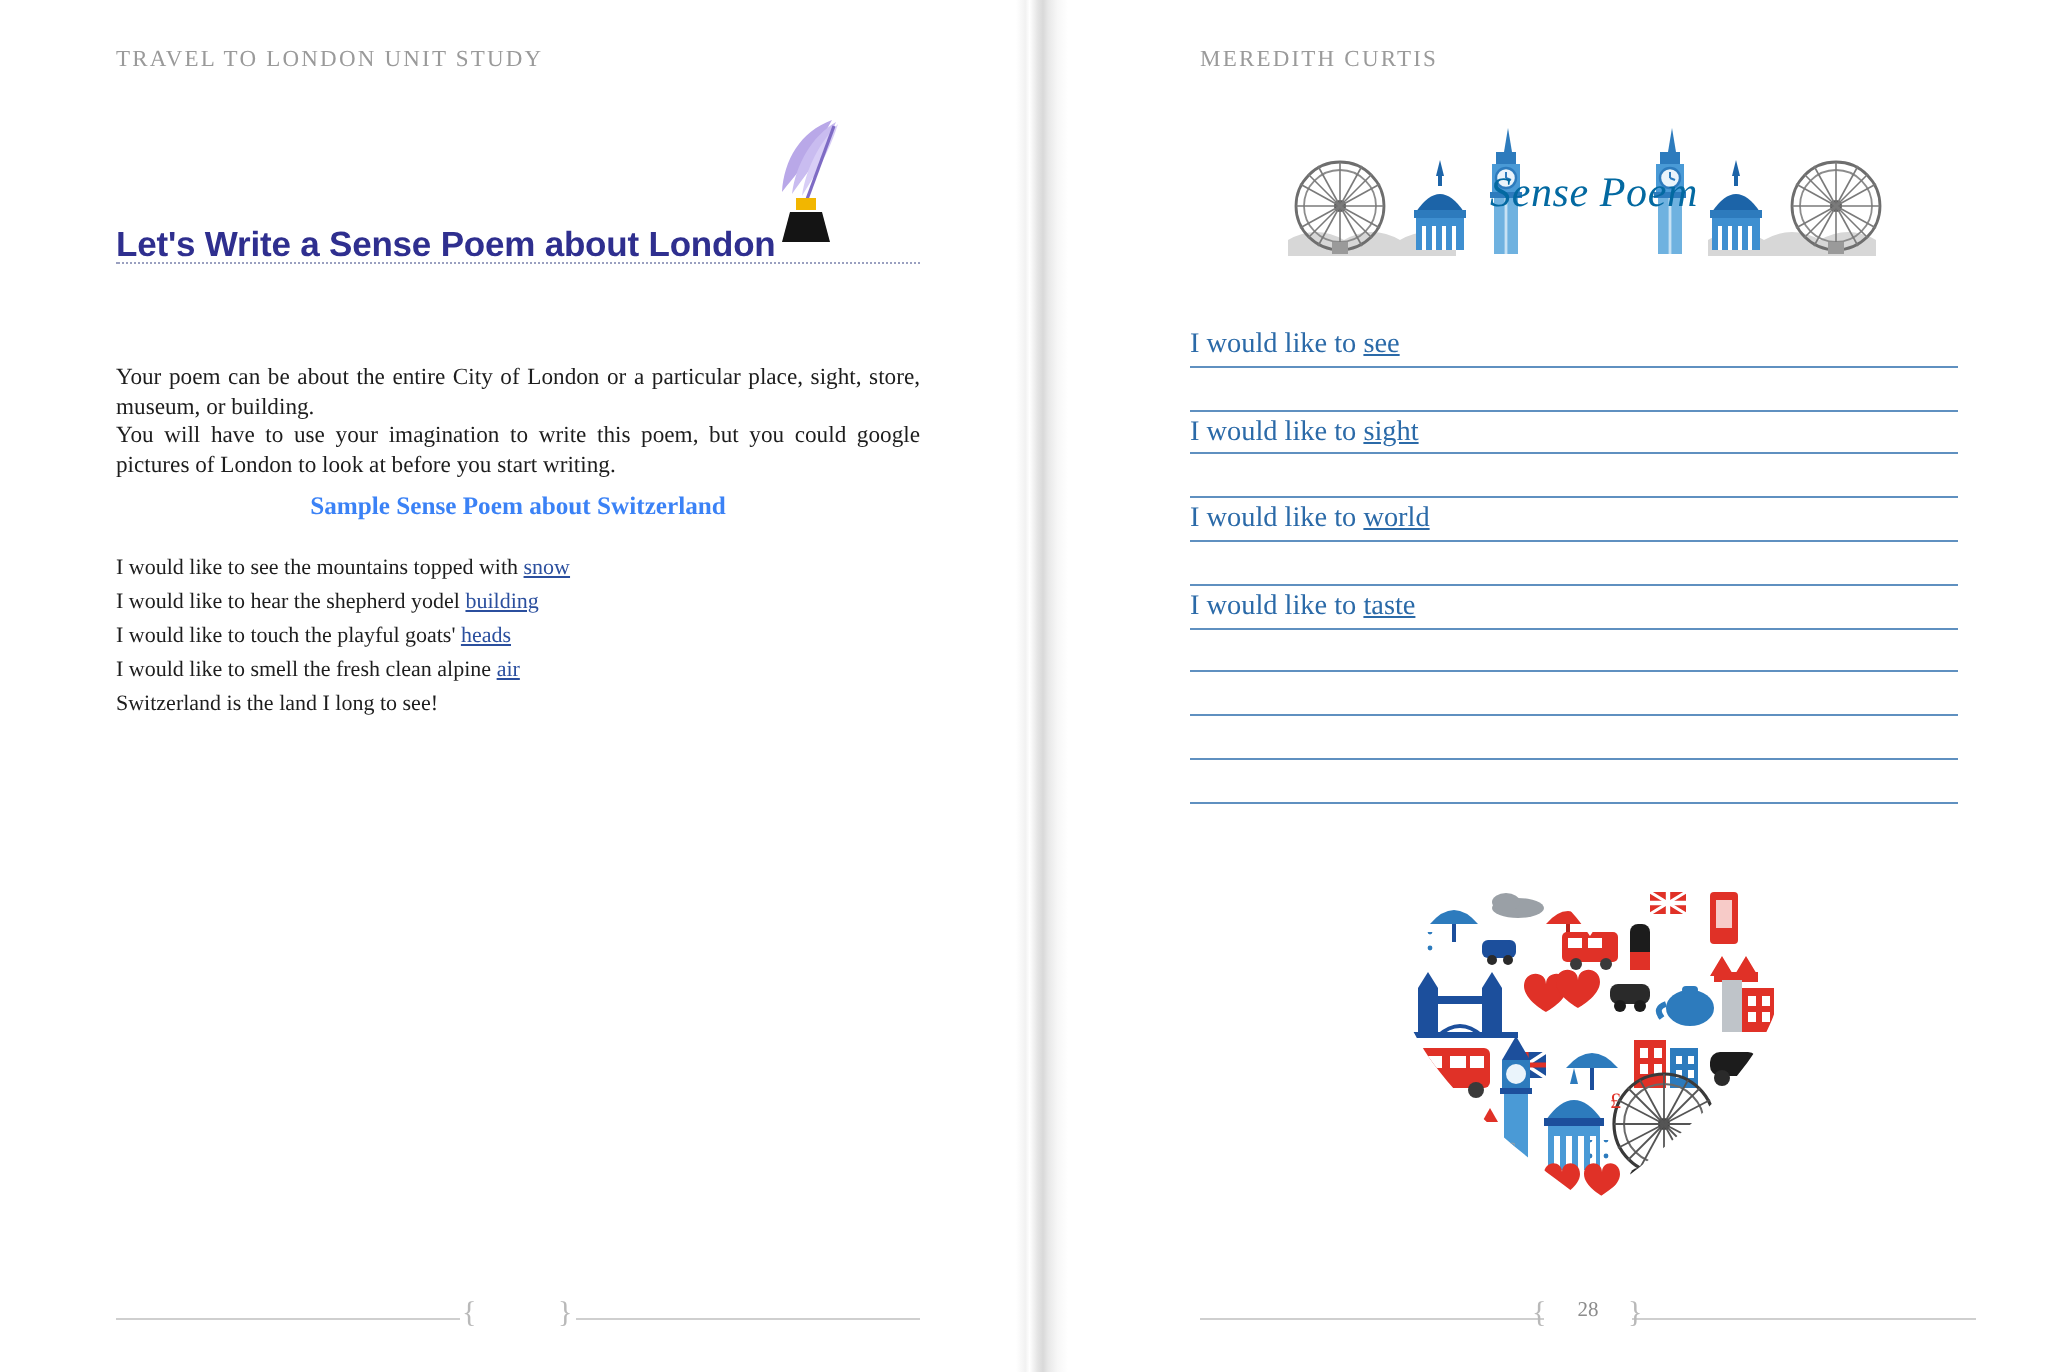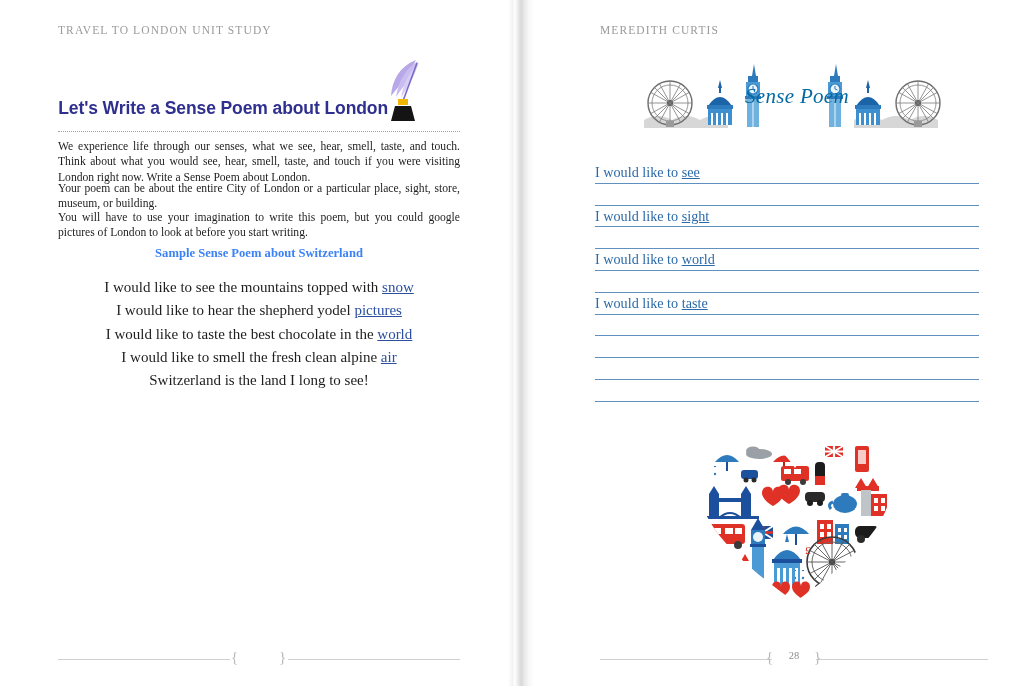--- a/index.html
+++ b/index.html
@@ -28,22 +28,22 @@
     position: absolute; text-align: left;
     font-family: "Liberation Serif", serif;
     font-size: 11.5px; letter-spacing: 1.1px;
     color: #9a9a9a; white-space: nowrap;
   }
   #rh-left  { left: 58px;  width: 400px; top: 24px; }
   #rh-right { left: 600px; width: 388px; top: 24px; }
 
   
   #lesson-title {
-    position: absolute; left: 58px; top: 98px; width: 330px;
-    text-align: right;
+    position: absolute; left: 58px; top: 112px; width: 330px;
+    text-align: left;
     font-family: "Liberation Sans", sans-serif;
     font-size: 17.5px; font-weight: bold; color: #2f2f8f;
     letter-spacing: -0.1px;
   }
   #title-rule {
     position: absolute; left: 58px; top: 131px; width: 402px;
     border-top: 1px dotted #9aa0c0; height: 0;
   }
 
   
@@ -57,21 +57,21 @@
   #par-1 { top: 139px; }
   #par-2 { top: 181px; }
   #par-3 { top: 210px; }
 
   #sample-title {
     position: absolute; left: 58px; top: 246px; width: 402px;
     text-align: center; font-size: 12.6px; font-weight: bold; color: #3b82f6;
   }
   #sample-poem {
     position: absolute; left: 58px; top: 276px; width: 402px;
-    text-align: center; font-size: 15px; line-height: 1.55; color: #1d1d1d;
+    font-size: 11px; line-height: 1.55; color: #1d1d1d;
   }
   #sample-poem .pl { display: block; white-space: nowrap; }
   .blank-word { color: #2b4f9e; text-decoration: underline; }
 
   
   #banner { position: absolute; left: 640px; top: 58px; width: 310px; height: 72px; }
   #banner-title {
     position: absolute; left: 737px; top: 84px; width: 120px;
     text-align: center; font-size: 21px; font-style: italic;
     color: #0369a1; font-family: "Liberation Serif", serif;
@@ -129,29 +129,28 @@
 
   <svg id="quill" viewBox="0 0 52 70">
     <path d="M40 6 C24 12 16 26 15 42 C22 33 30 25 40 6 Z" fill="#b9a8e8"></path>
     <path d="M42 7 C30 14 22 28 20 43 C27 33 35 24 42 7 Z" fill="#c9bcf0"></path>
     <path d="M43 8 C34 17 27 30 25 44 C31 34 38 24 43 8 Z" fill="#d8cef6"></path>
     <path d="M41 9 L27 47" stroke="#7e6bc4" stroke-width="1.6" fill="none"></path>
     <rect x="22" y="45" width="10" height="6" fill="#f2b600"></rect>
     <path d="M19 52 L35 52 L39 67 L15 67 Z" fill="#141414"></path>
   </svg>
 
-  <div class="body-par" id="par-1">We experience life through our senses, what we see, hear, smell, taste, and touch. Think about what you would see, hear, smell, taste, and touch if you were visiting London right now. Write a Sense Poem about London.</div>
   <div class="body-par" id="par-3">You will have to use your imagination to write this poem, but you could google pictures of London to look at before you start writing.</div>
   <div class="body-par" id="par-2">Your poem can be about the entire City of London or a particular place, sight, store, museum, or building.</div>
 
   <div id="sample-title">Sample Sense Poem about Switzerland</div>
   <div id="sample-poem">
       <span class="pl">I would like to see the mountains topped with <span class="blank-word">snow</span></span>
-      <span class="pl">I would like to hear the shepherd yodel <span class="blank-word">pictures</span></span>
-      <span class="pl">I would like to taste the best chocolate in the <span class="blank-word">world</span></span>
+      <span class="pl">I would like to hear the shepherd yodel <span class="blank-word">building</span></span>
+      <span class="pl">I would like to touch the playful goats' <span class="blank-word">heads</span></span>
       <span class="pl">I would like to smell the fresh clean alpine <span class="blank-word">air</span></span>
       <span class="pl">Switzerland is the land I long to see!</span>
     </div>
 
   <div class="footer" id="footer-left">
     <div class="frule l"></div>
     <div class="frule r"></div>
     <div class="brace bl">{</div>
     <div class="brace br">}</div>
   </div>

